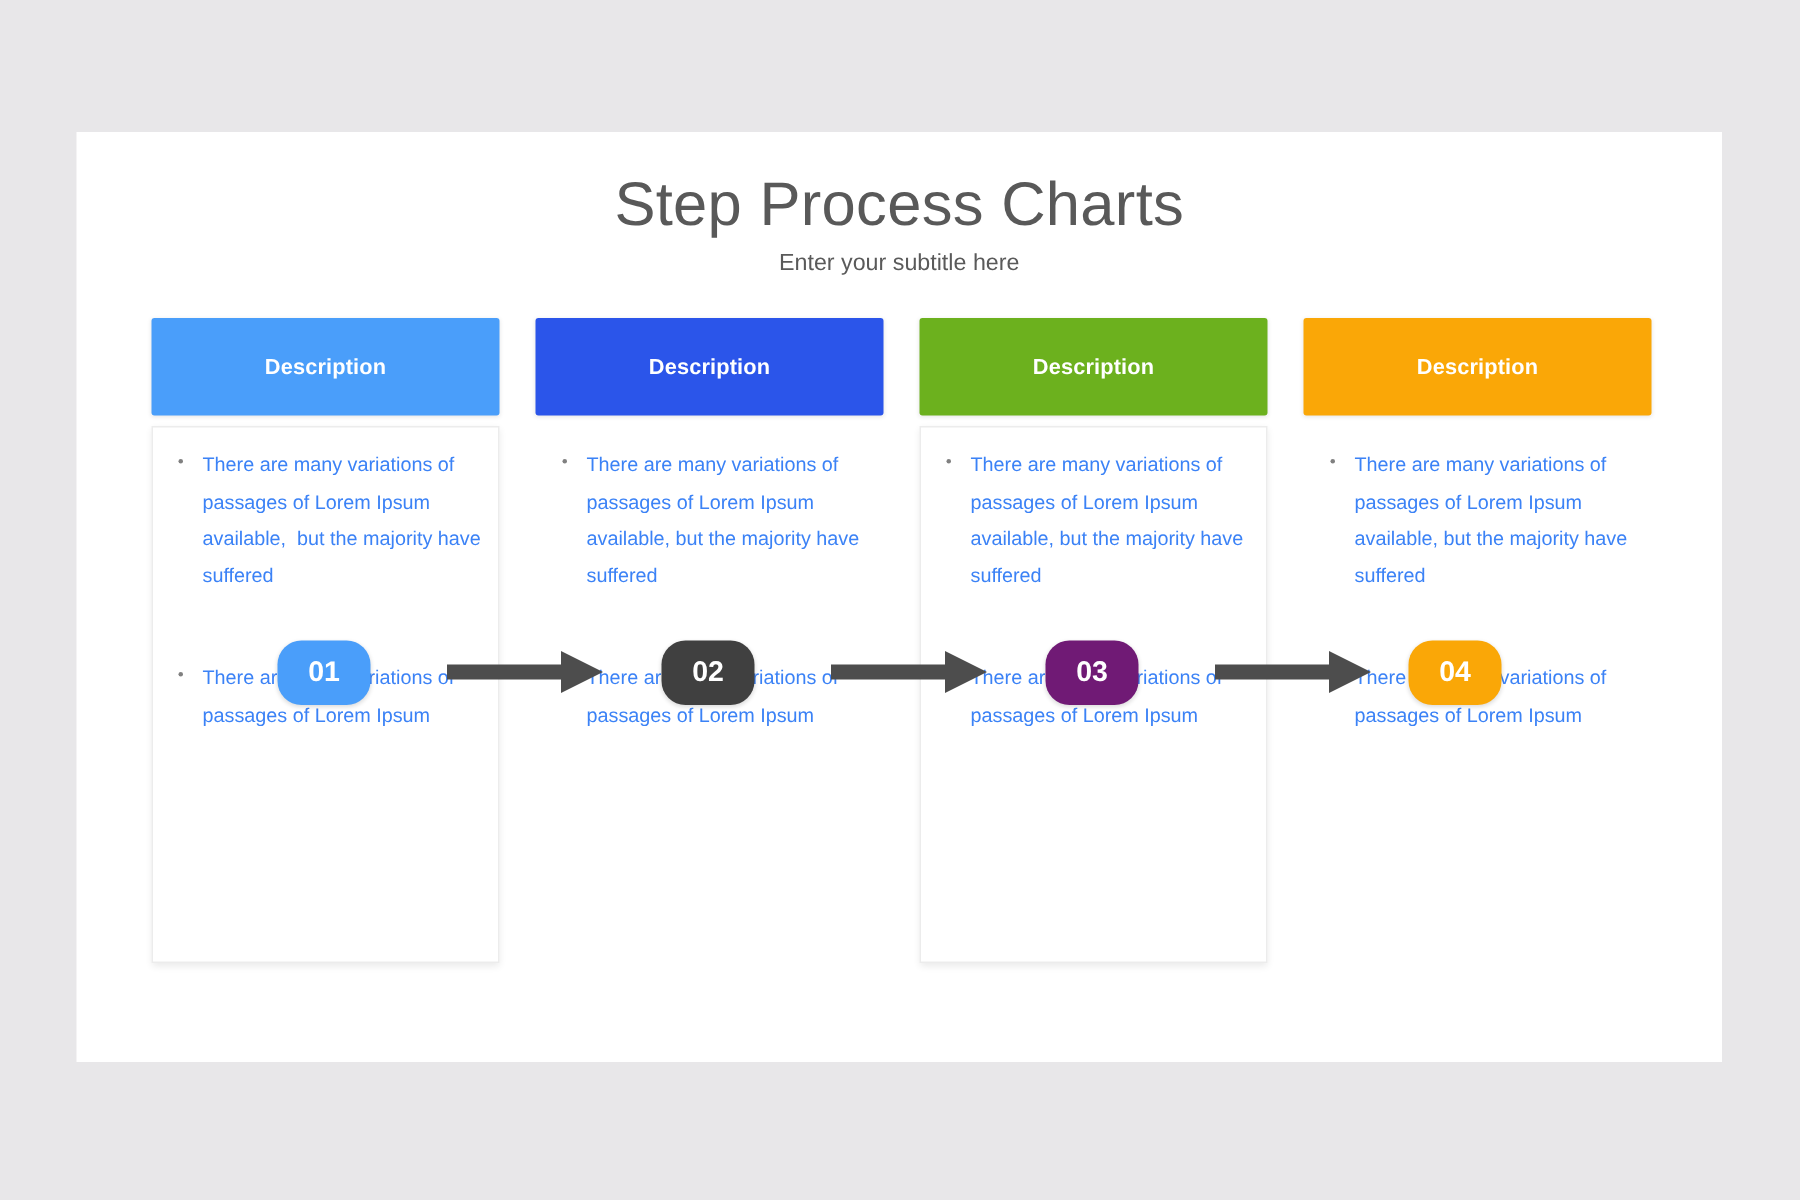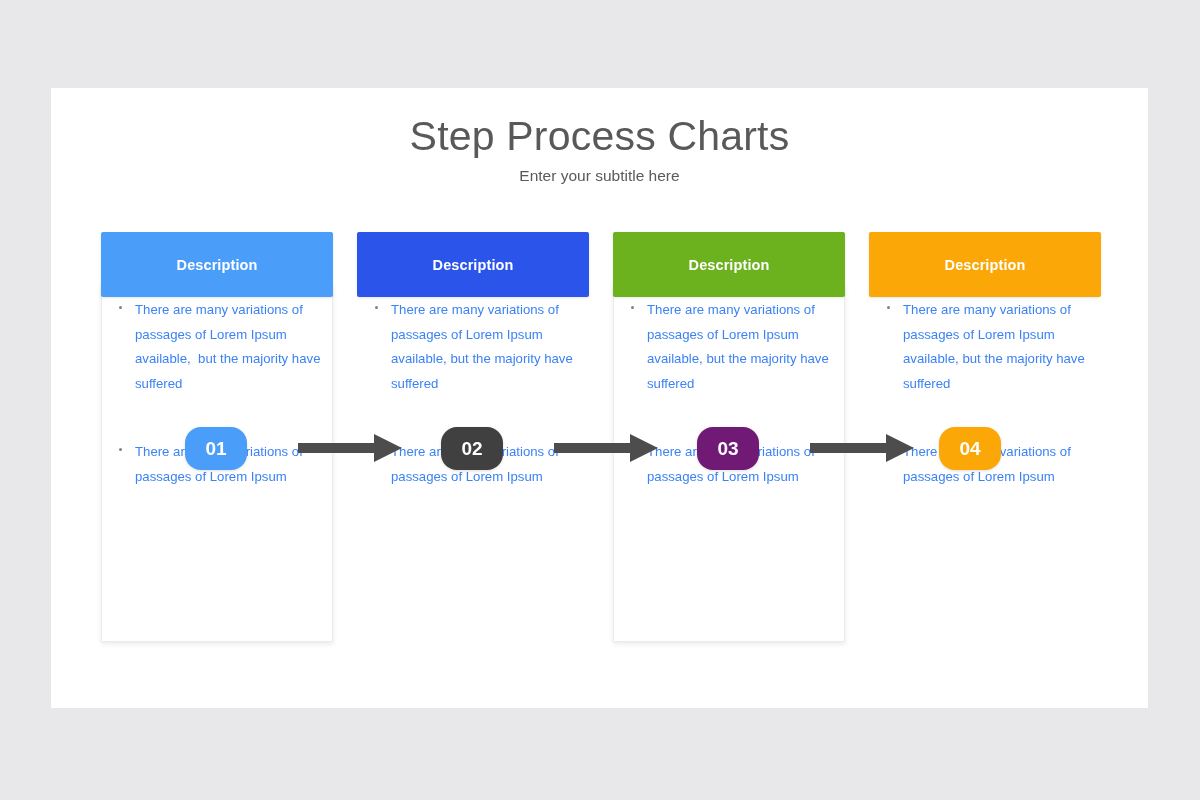--- a/index.html
+++ b/index.html
@@ -78,21 +78,20 @@
     position: absolute;
     left: 0;
     top: 0;
     width: 232px;
     height: 65px;
     border-radius: 2px;
     display: flex;
     align-items: center;
     justify-content: center;
     box-shadow: 0 1px 3px rgba(0,0,0,0.10);
-    margin-top: 20px;
   }
 
   .header-label {
     color: #ffffff;
     font-size: 14.5px;
     font-weight: bold;
     letter-spacing: 0.1px;
   }
 
   .bullets {

